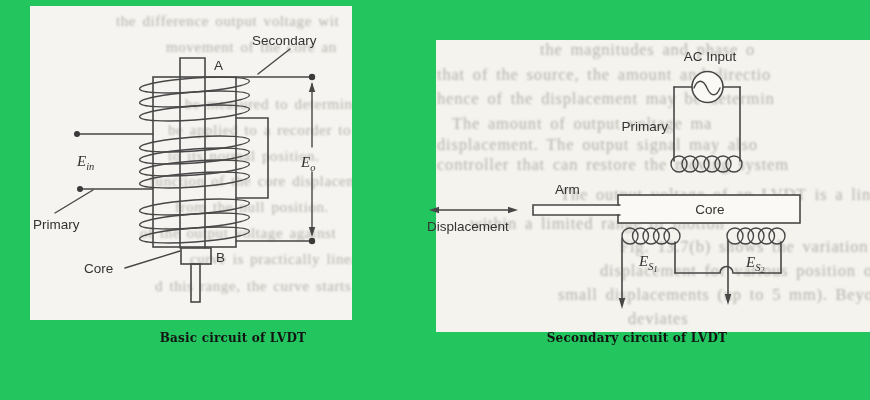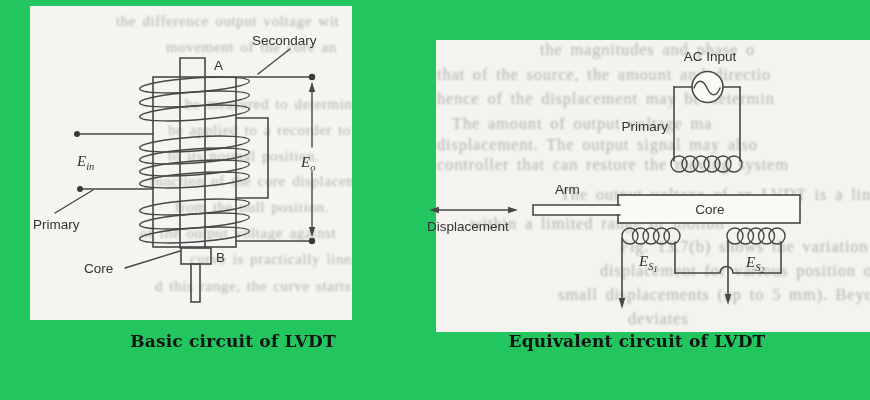--- a/index.html
+++ b/index.html
@@ -14,21 +14,21 @@
   #ghost-left .ghost-line{font-size:15px;letter-spacing:.6px;word-spacing:2px;}
   #ghost-right .ghost-line{font-size:16.5px;letter-spacing:.8px;word-spacing:3px;}
   svg.diagram{position:absolute;left:0;top:0;filter:blur(.25px);}
   .ln{stroke:#474747;stroke-width:1.6;fill:none;stroke-linecap:round;}
   .thin{stroke-width:1.4;}
   .paperfill{fill:#faf9f5;}
   .lbl{font-family:"Liberation Sans",sans-serif;font-size:13.5px;fill:#333333;}
   .math{font-family:"Liberation Serif",serif;font-style:italic;font-size:15px;fill:#333333;}
   .dot{fill:#3a3a3a;stroke:none;}
   .ah{fill:#474747;stroke:none;}
-  .caption{position:absolute;top:331px;width:350px;text-align:center;font-family:"DejaVu Serif",serif;font-weight:bold;font-size:17px;color:#131313;letter-spacing:.2px;}
+  .caption{position:absolute;top:331px;width:350px;text-align:center;font-family:"DejaVu Serif",serif;font-weight:bold;font-size:12px;color:#131313;letter-spacing:.2px;}
   #caption-left{left:58px;}
   #caption-right{left:462px;}
 </style>
 </head>
 <body>
 
 <div class="page">
 
   <div class="scan scan-left"></div>
   <div class="scan scan-right"></div>
@@ -181,15 +181,15 @@
       </g>
 
       <path class="ln" d="M675,273 L720,273 A6.5,6.5 0 0 1 733,273 L781,273"></path>
 
       <text class="math" x="639" y="266"><tspan>E</tspan><tspan font-size="10.5" dy="3.5">S</tspan><tspan font-size="8" dy="2.5">1</tspan></text>
       <text class="math" x="746" y="267"><tspan>E</tspan><tspan font-size="10.5" dy="3.5">S</tspan><tspan font-size="8" dy="2.5">2</tspan></text>
     </g>
   </svg>
 
   <div class="caption" id="caption-left">Basic circuit of LVDT</div>
-  <div class="caption" id="caption-right">Equivalent circuit of LVDT</div>
+  <div class="caption" id="caption-right">Secondary circuit of LVDT</div>
 
 </div>
 
 </body></html>

